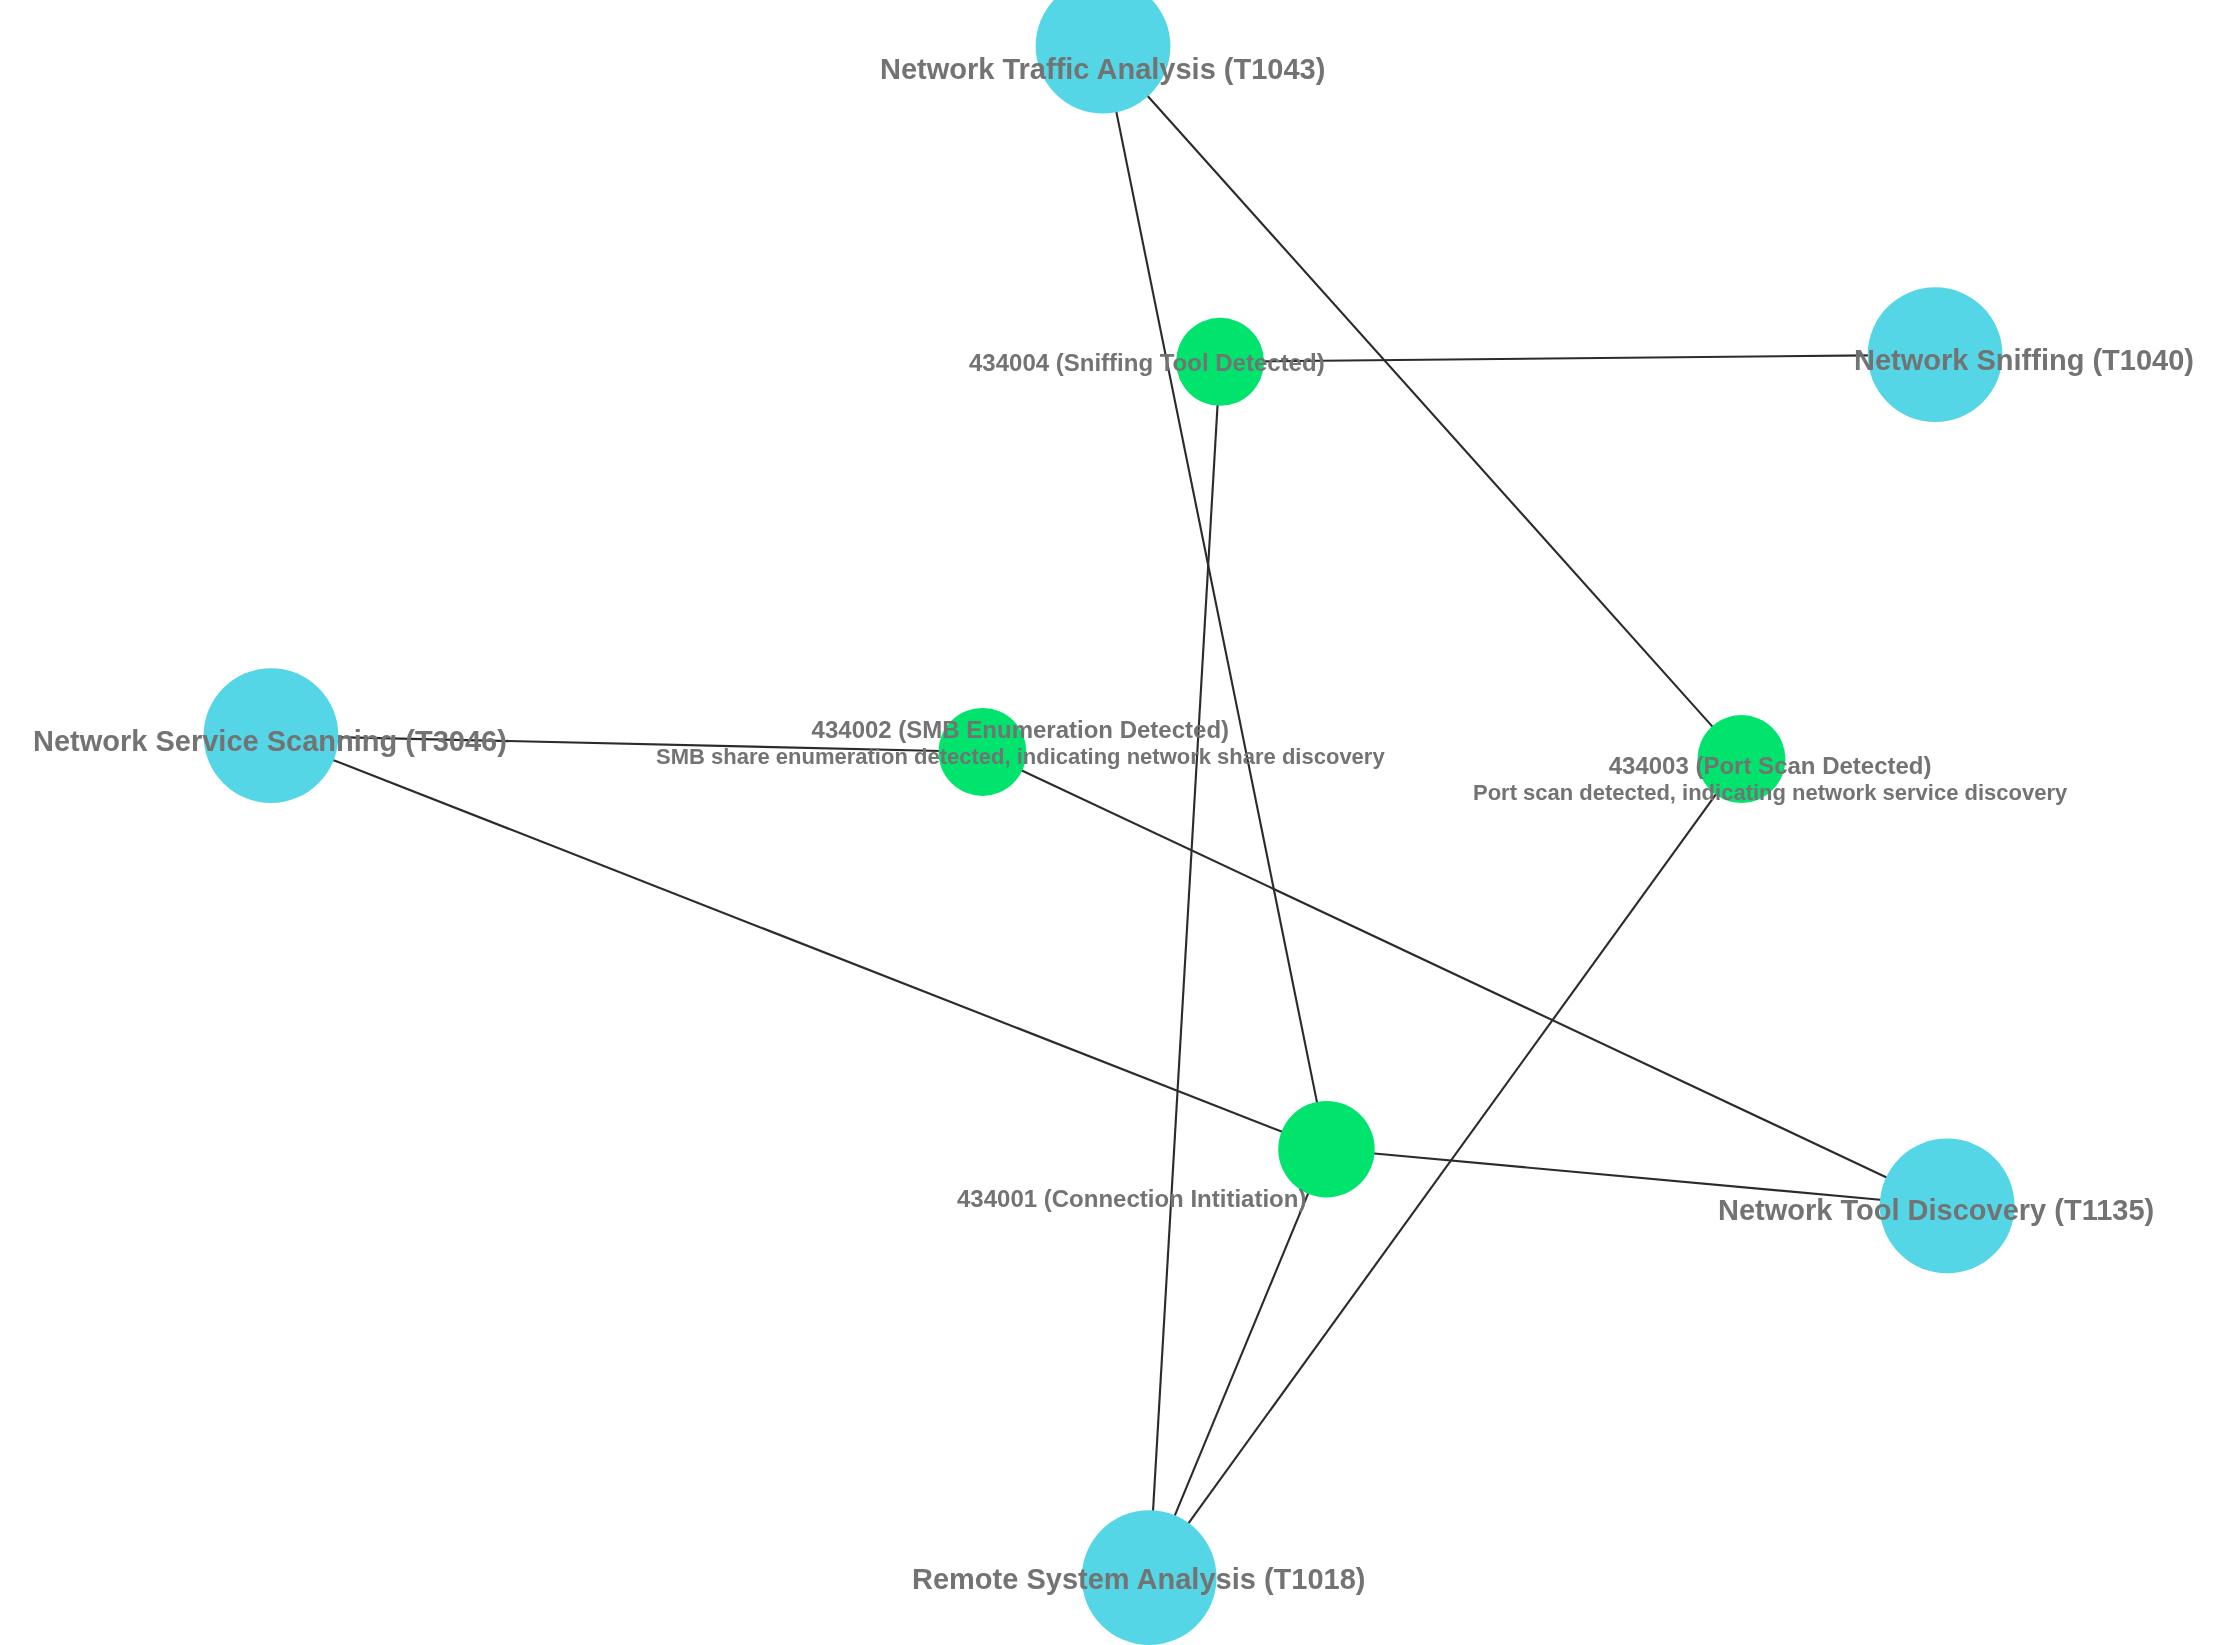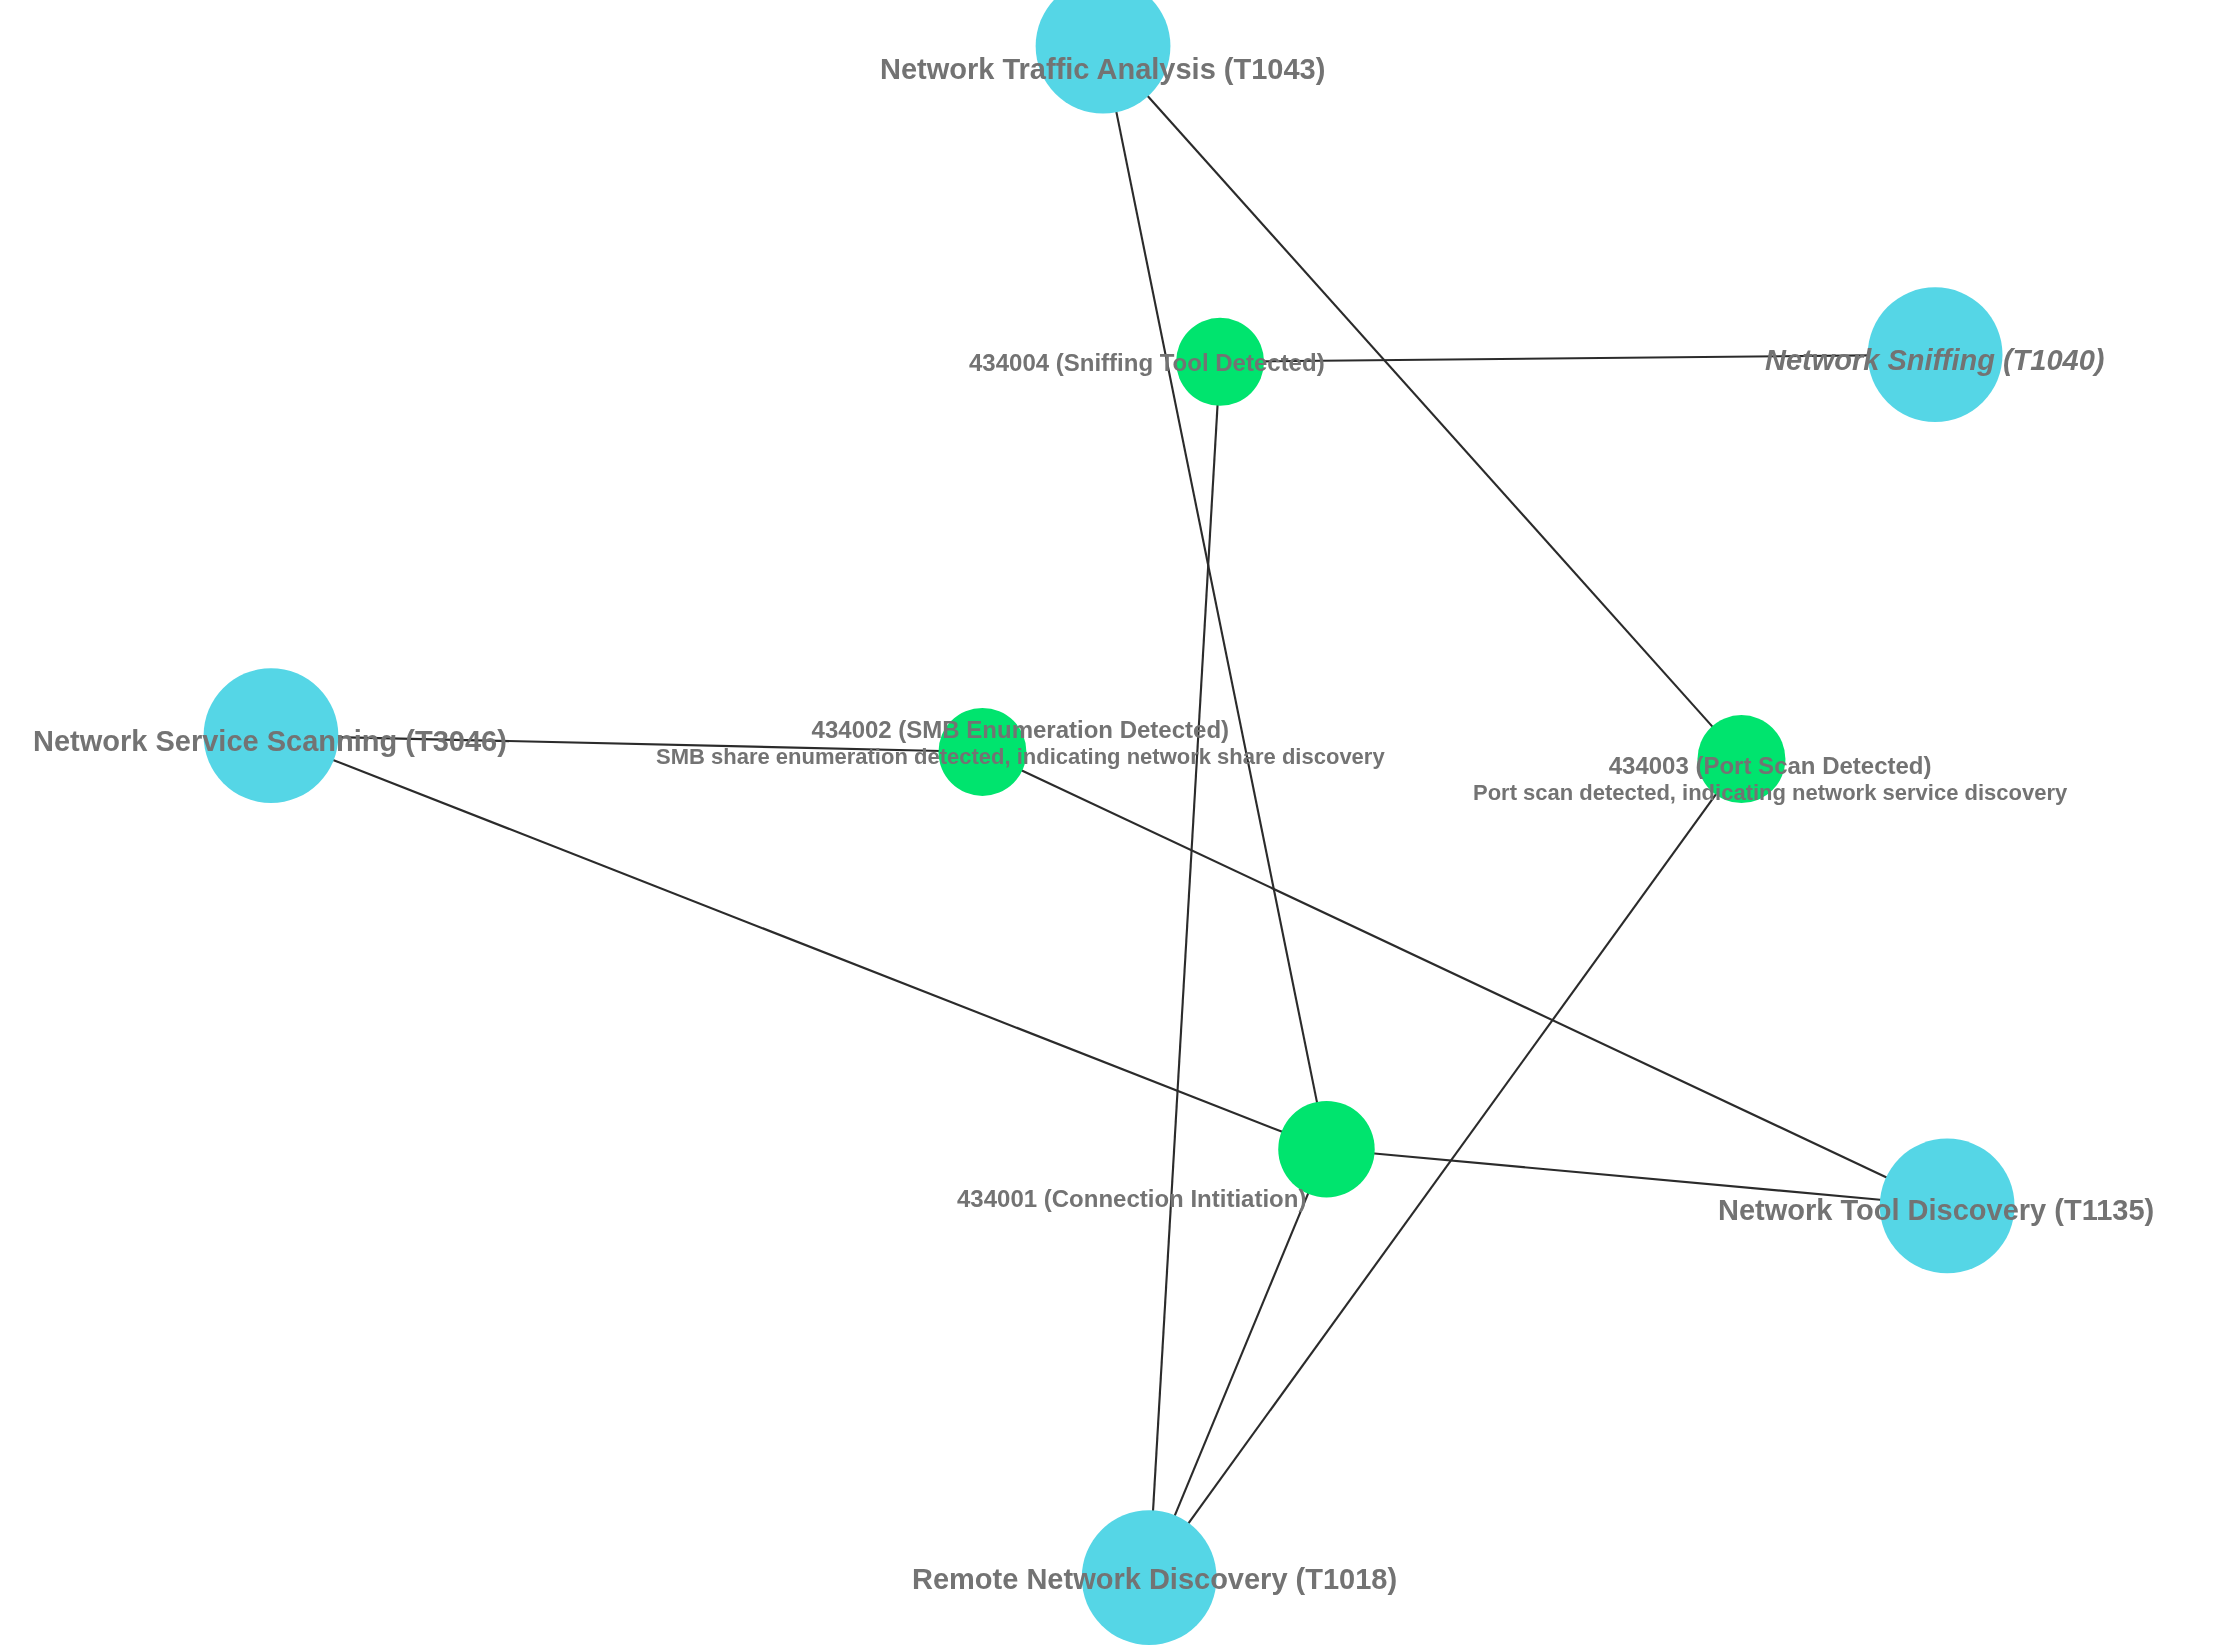--- a/index.html
+++ b/index.html
@@ -85,24 +85,24 @@
         <circle cx="2745" cy="1700" r="95" class="node-circle-technique" fill="#55d6e6"></circle>
         <circle cx="1620" cy="2224" r="95" class="node-circle-technique" fill="#55d6e6"></circle>
         <circle cx="1720" cy="510" r="62" class="node-circle-detection" fill="#00e46e"></circle>
         <circle cx="1385" cy="1060" r="62" class="node-circle-detection" fill="#00e46e"></circle>
         <circle cx="2455" cy="1070" r="62" class="node-circle-detection" fill="#00e46e"></circle>
         <circle cx="1870" cy="1620" r="68" class="node-circle-detection" fill="#00e46e"></circle>
       </g>
   </svg>
   <div id="label-layer">
       <div class="node-label label-technique" style="left: 880px; top: 52px;"><span>Network Traffic Analysis (T1043)</span></div>
-      <div class="node-label label-technique" style="left: 1765px; top: 343px; font-style: italic;"><span>Network Sniffing (T1040)</span></div>
+      <div class="node-label label-technique" style="left: 1854px; top: 343px;"><span>Network Sniffing (T1040)</span></div>
       <div class="node-label label-technique" style="left: 33px; top: 724px;"><span>Network Service Scanning (T3046)</span></div>
       <div class="node-label label-technique" style="left: 1718px; top: 1193px;"><span>Network Tool Discovery (T1135)</span></div>
-      <div class="node-label label-technique" style="left: 912px; top: 1562px;"><span>Remote Network Discovery (T1018)</span></div>
+      <div class="node-label label-technique" style="left: 912px; top: 1562px;"><span>Remote System Analysis (T1018)</span></div>
       <div class="node-label label-detection" style="left: 969px; top: 349px;">
         <div class="label-detection-title">434004 (Sniffing Tool Detected)</div>
       </div>
       <div class="node-label label-detection" style="left: 656px; top: 716px;">
         <div class="label-detection-title">434002 (SMB Enumeration Detected)</div>
         <div class="label-detection-desc">SMB share enumeration detected, indicating network share discovery</div>
       </div>
       <div class="node-label label-detection" style="left: 1473px; top: 752px;">
         <div class="label-detection-title">434003 (Port Scan Detected)</div>
         <div class="label-detection-desc">Port scan detected, indicating network service discovery</div>

